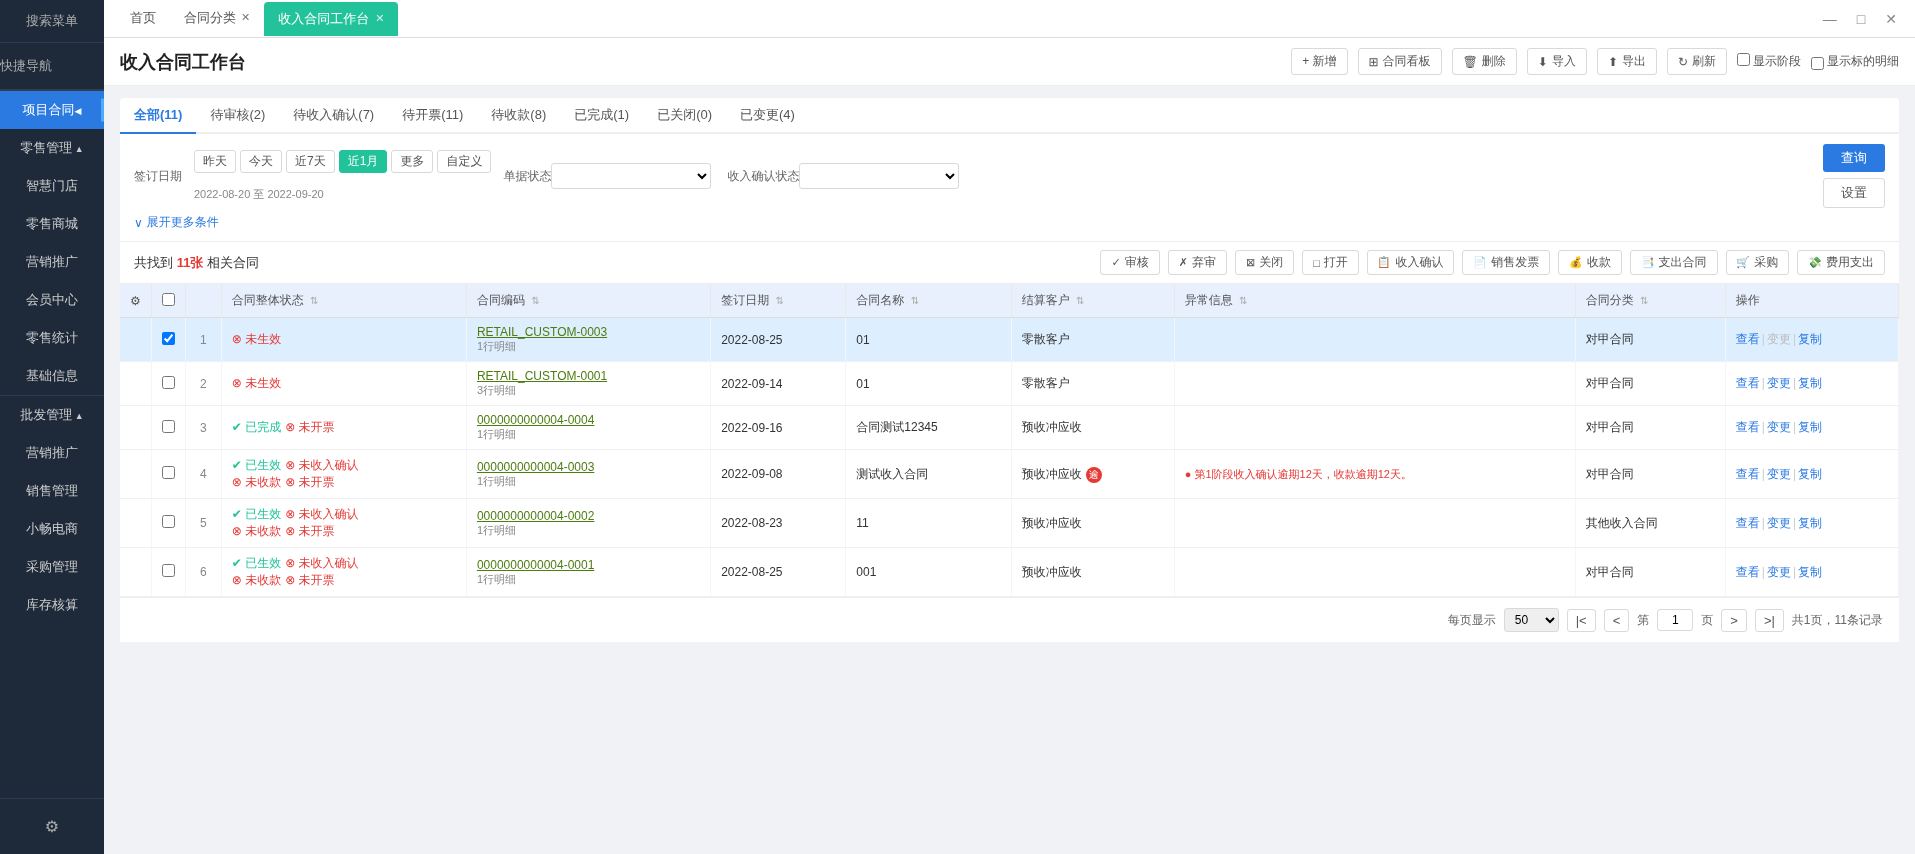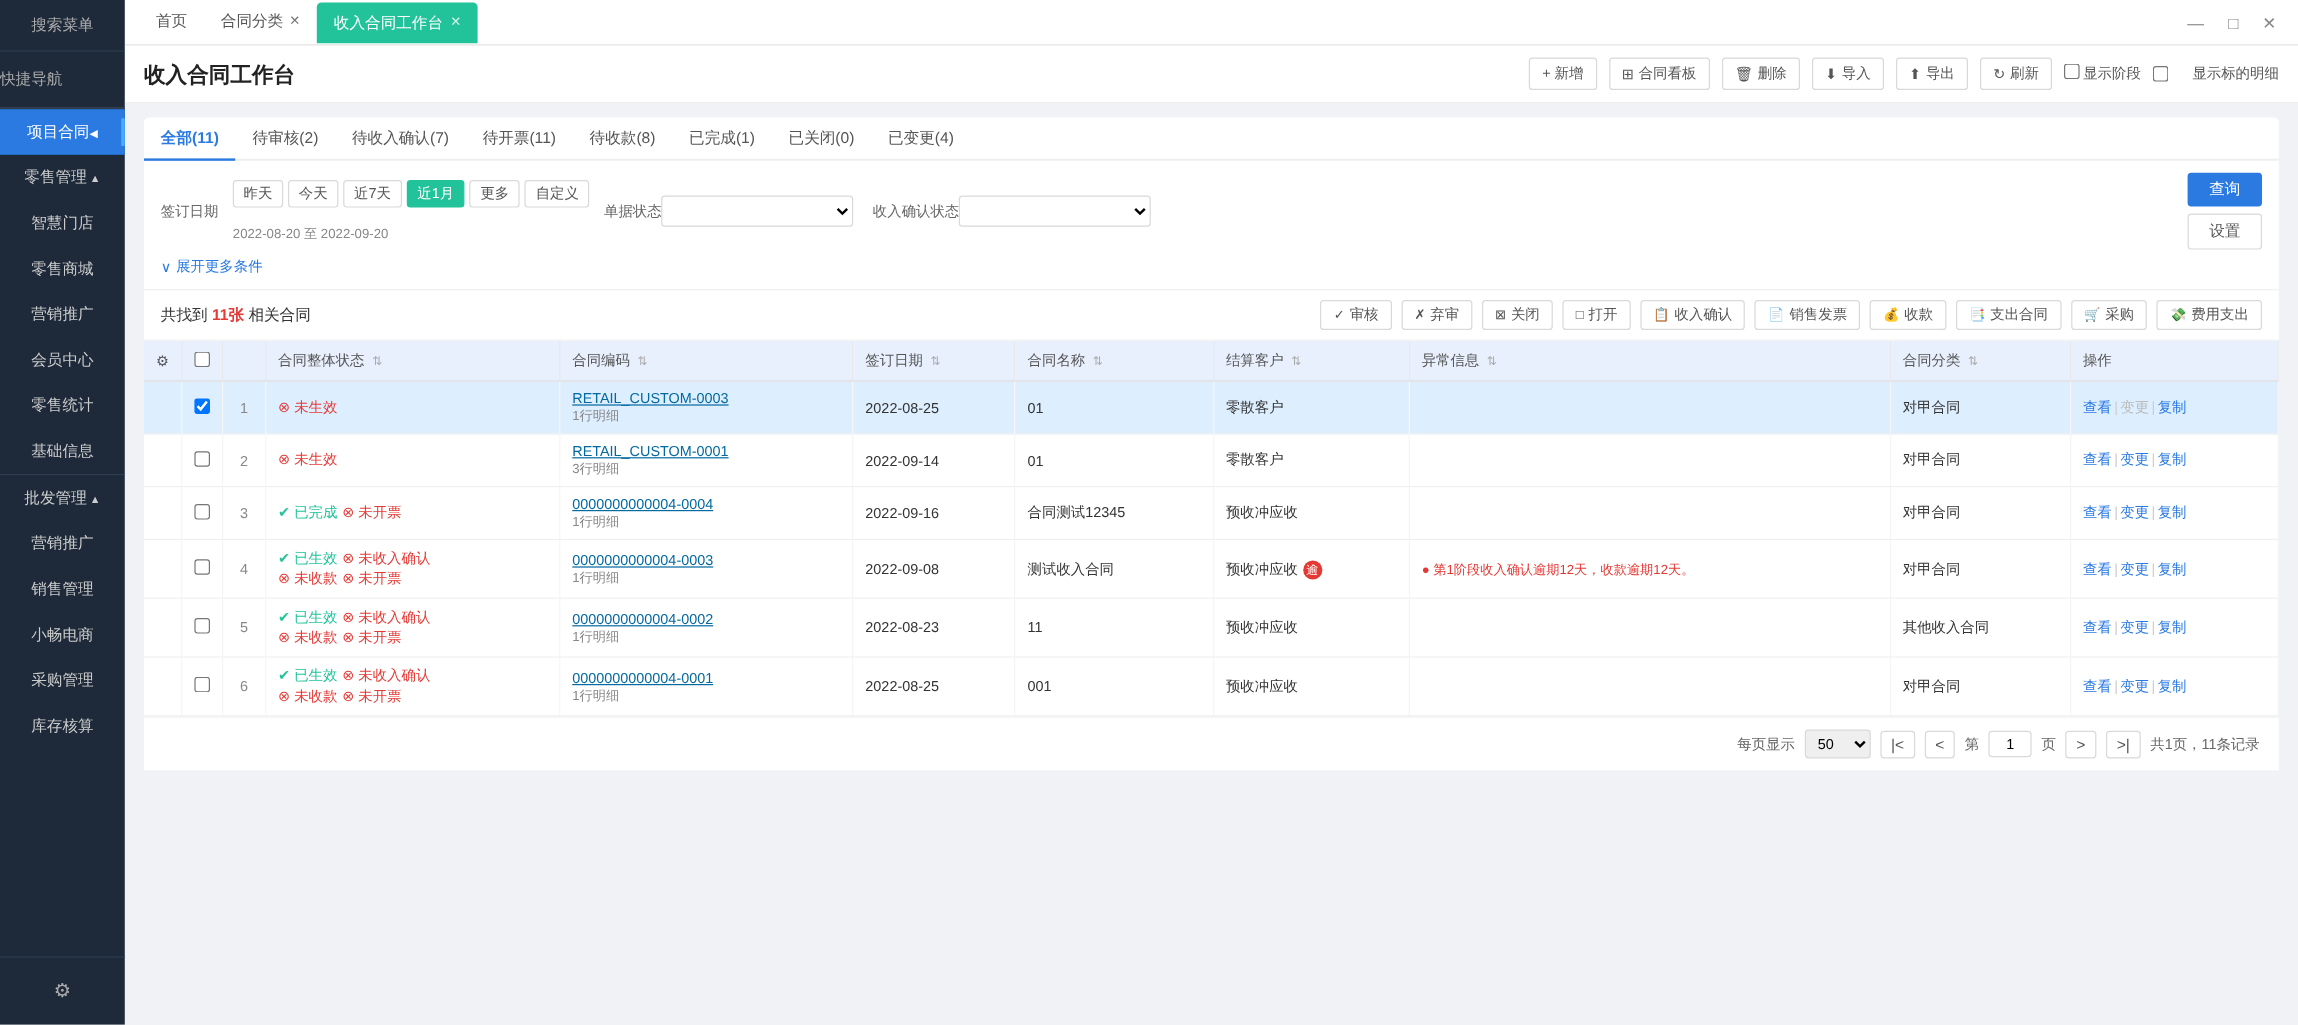--- a/index.html
+++ b/index.html
@@ -60,21 +60,21 @@
     .action-btn { padding: 3px 10px; font-size: 12px; border: 1px solid #d9d9d9; background: #fff; border-radius: 3px; cursor: pointer; color: #555; display: flex; align-items: center; gap: 4px; }
 
     
     .table-wrap { background: #fff; overflow-x: auto; }
     table { width: 100%; border-collapse: collapse; font-size: 12px; }
     thead tr { background: #e8f0fe; }
     th { padding: 8px 10px; text-align: left; font-weight: normal; color: #555; border-bottom: 1px solid #ddd; border-right: 1px solid #e8e8e8; white-space: nowrap; }
     td { padding: 7px 10px; border-bottom: 1px solid #f0f0f0; border-right: 1px solid #f5f5f5; color: #333; vertical-align: middle; }
     tr.selected td { background: #ddeeff; }
     .sort-icon { color: #aaa; font-size: 10px; margin-left: 3px; }
-    .link { color: #0369a1; text-decoration: underline; cursor: pointer; }
+    .link { color: #4d7c0f; text-decoration: underline; cursor: pointer; }
     .sub-text { font-size: 11px; color: #888; }
     .op-link { color: #2a7ae2; cursor: pointer; font-size: 12px; }
     .op-divider { color: #ccc; margin: 0 2px; }
     .op-disabled { color: #bbb; font-size: 12px; }
 
     
     .pagination { background: #fff; padding: 10px 16px; display: flex; align-items: center; justify-content: flex-end; border-top: 1px solid #eee; gap: 8px; font-size: 13px; }
     .page-size-select { padding: 3px 6px; border: 1px solid #d9d9d9; border-radius: 3px; font-size: 12px; }
     .page-btn { padding: 3px 8px; border: 1px solid #d9d9d9; background: #fff; border-radius: 3px; cursor: pointer; color: #555; font-size: 13px; }
     .page-btn:disabled { color: #ccc; cursor: default; }
@@ -160,21 +160,21 @@
         <span>导出</span>
       </button>
       <button class="btn-toolbar">
         <span>↻</span>
         <span>刷新</span>
       </button>
       <label style="font-size:12px;color:#555;display:flex;align-items:flex-start;gap:3px;">
         <input type="checkbox" style="">
         <span>显示阶段</span>
       </label>
-      <label style="font-size:12px;color:#555;display:flex;align-items:center;gap:20px;">
+      <label style="font-size:12px;color:#555;display:flex;align-items:flex-end;gap:3px;">
         <input type="checkbox" style="">
         <span>显示标的明细</span>
       </label>
     </div>
   </div>
 
   <div class="content">
 
     <div class="filter-tabs" id="filter-tabs">
         <div class="filter-tab active">全部(11)</div>

